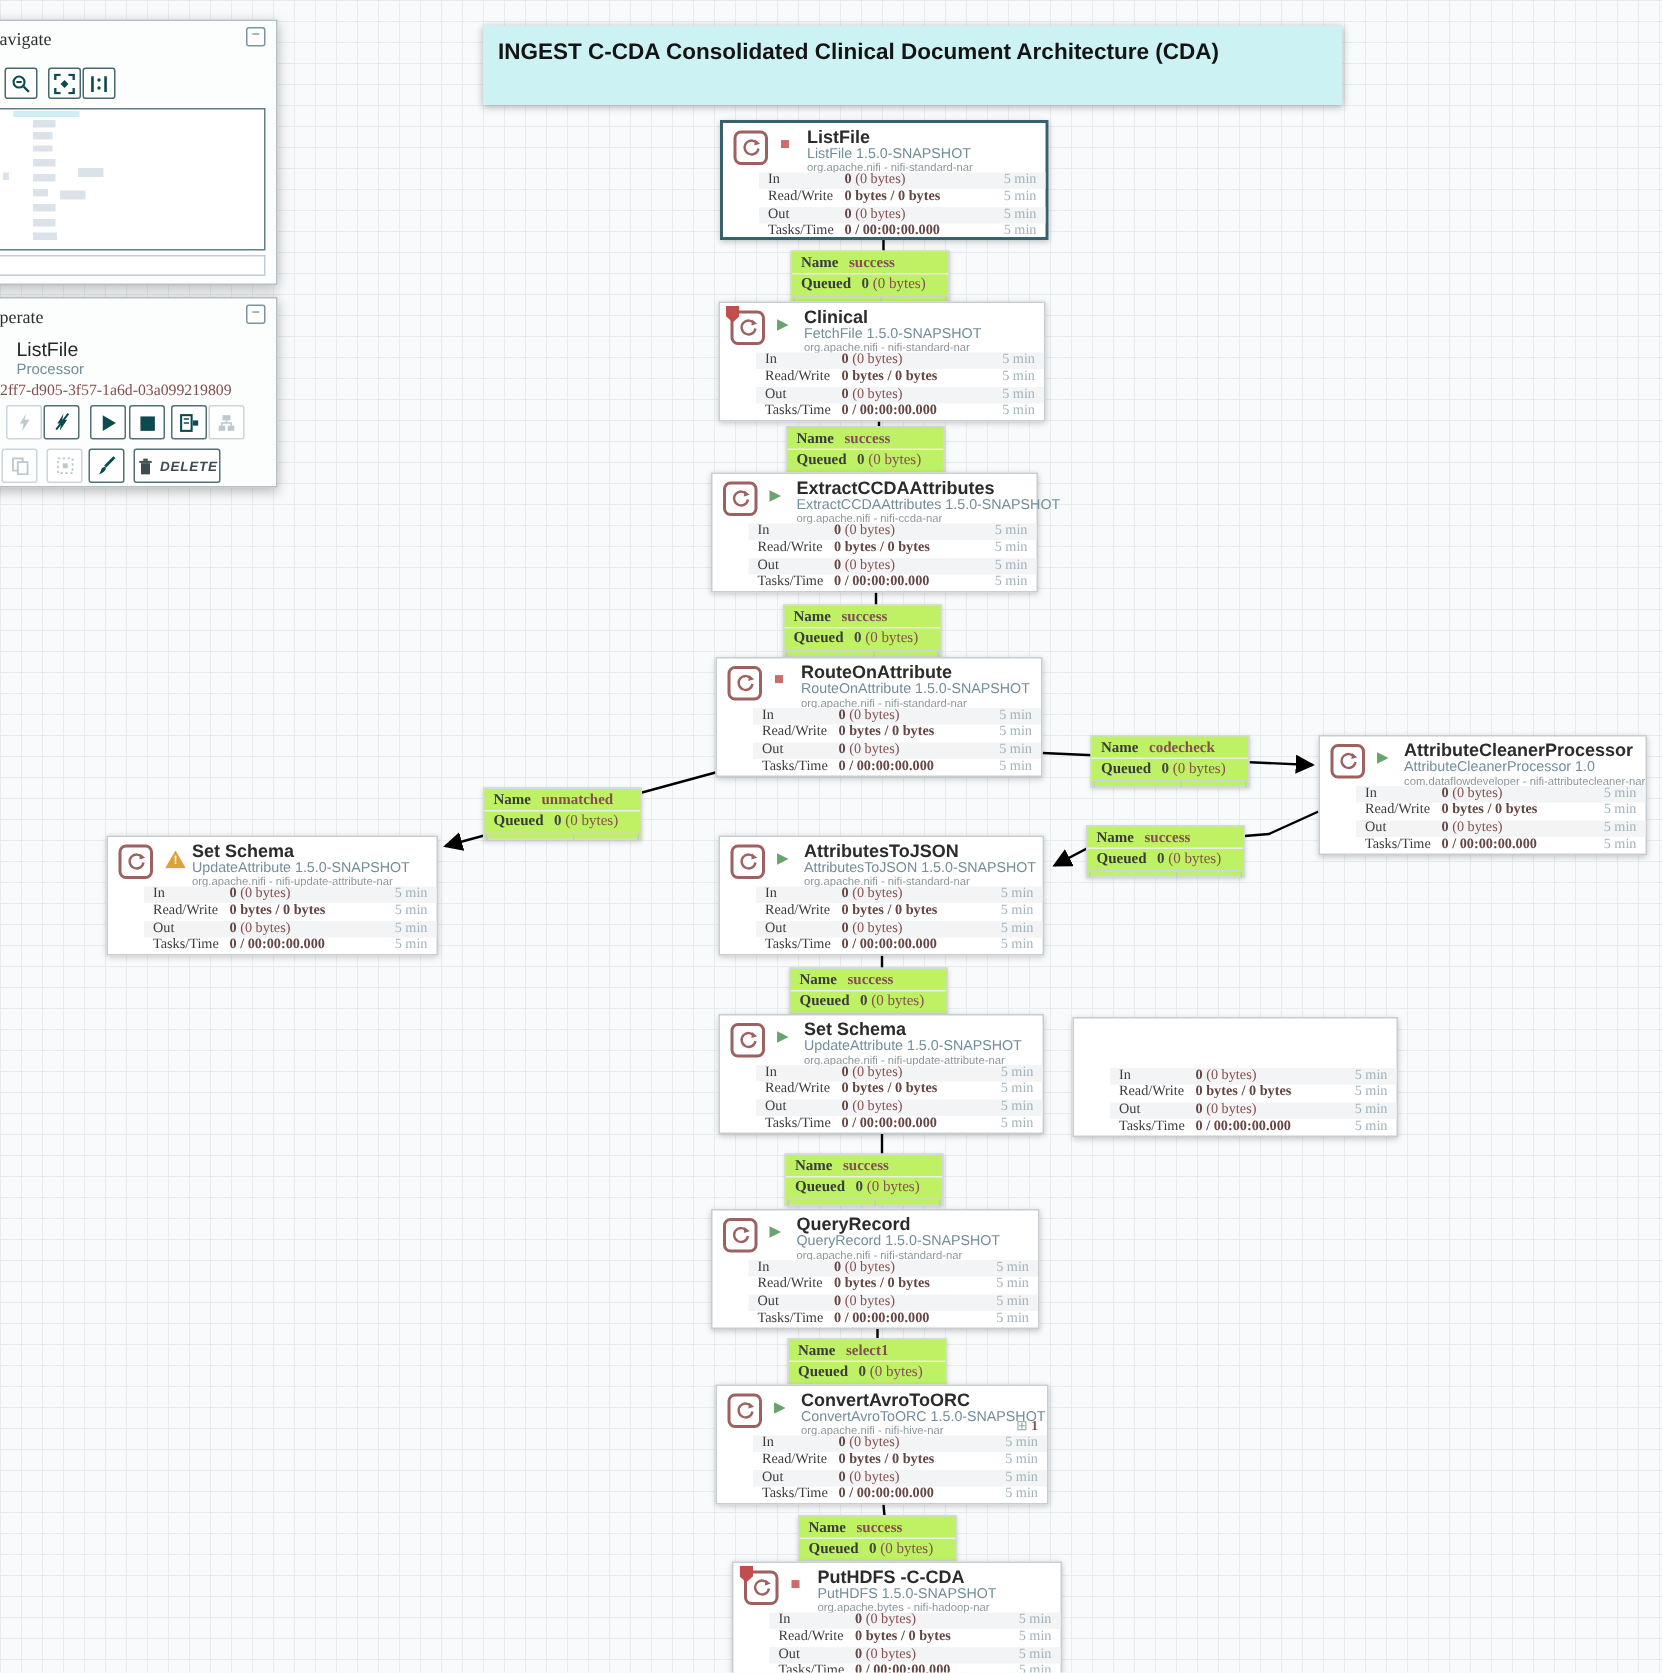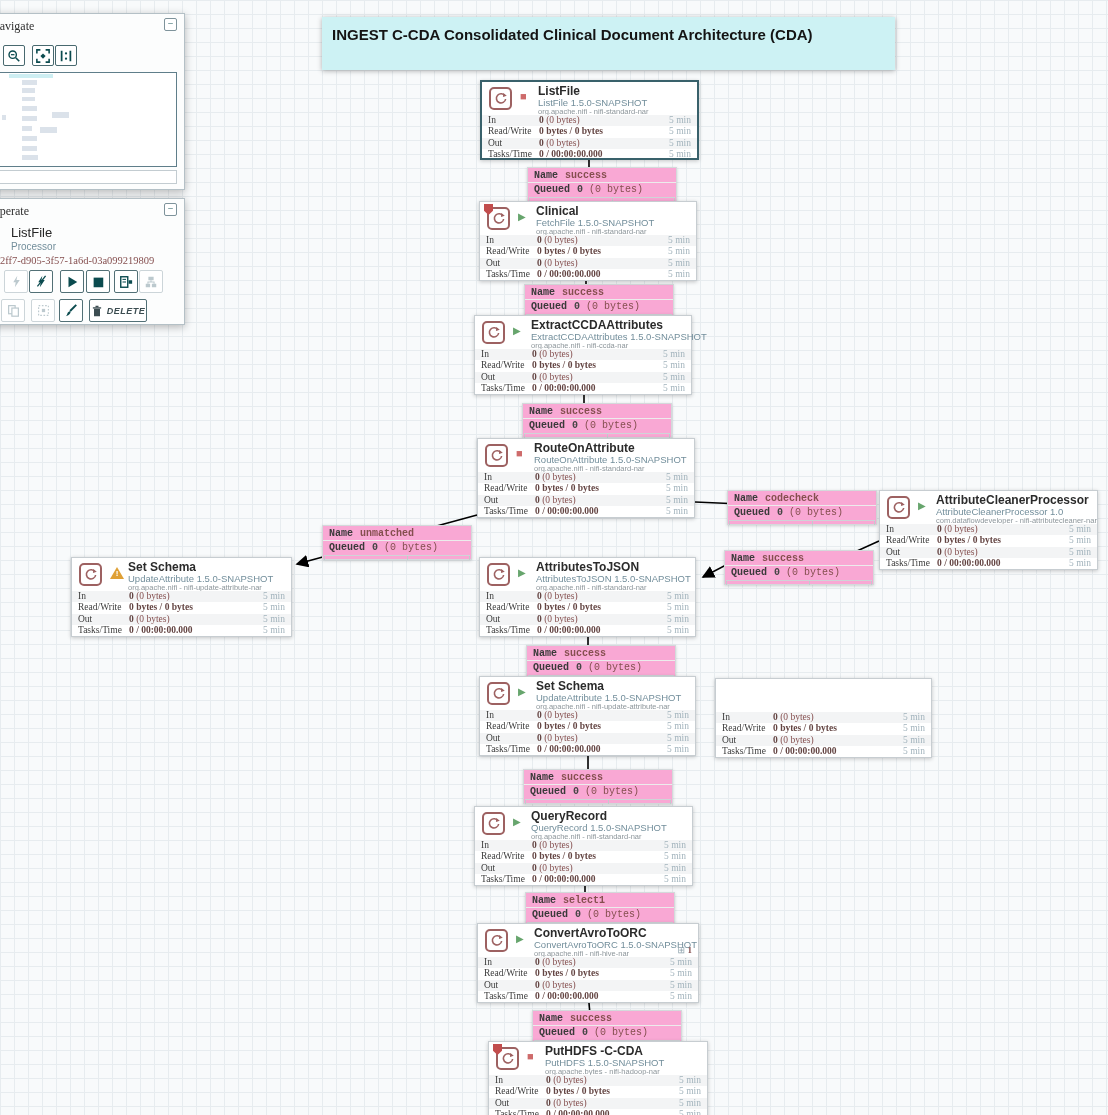--- a/index.html
+++ b/index.html
@@ -20,23 +20,23 @@
   
   .banner {
     position:absolute; left:322px; top:17px; width:573px; height:53px;
     background:#cdf2f4; z-index:5; padding:9px 10px;
     box-shadow:0 1px 5px rgba(0,0,0,.3);
     font-size:15px; font-weight:bold; color:#141414;
   }
 
   
   .conn {
-    position:absolute; width:150px; z-index:2; background:#f9a8d4;
+    position:absolute; width:106px; z-index:2; background:#bef264;
     border:1px solid #d4d9db; box-shadow:0 1px 3px rgba(0,0,0,.18);
-    font-family:Liberation Mono, monospace; font-size:10px;
+    font-family:Liberation Serif, serif; font-size:10px;
   }
   .conn .r1 { padding:2px 6px 1px 6px; border-bottom:1px solid #ececec; white-space:nowrap; }
   .conn .r2 { padding:1px 4px 2px 6px; white-space:nowrap; }
   .conn .k  { font-weight:bold; color:#3a3a3a; margin-right:7px; }
   .conn .rel{ font-weight:bold; color:#854f4f; }
   .conn .q0 { font-weight:bold; color:#454545; }
   .conn .qb { color:#854f4f; }
   .gauge { height:4px; position:relative; border-top:1px solid #cfd4d7; margin:0 1px; }
   .gauge::before,.gauge::after { content:""; position:absolute; top:0; width:1px; height:4px; background:#c4cacd; }
   .gauge::before{ left:0; } .gauge::after{ right:0; }
@@ -69,21 +69,21 @@
     content:"!"; position:absolute; left:0; right:0; bottom:0; text-align:center;
     color:#fff; font-size:8px; font-weight:bold; line-height:11px;
   }
   .p-name  { position:absolute; left:56px; top:2px;  font-size:12px; font-weight:bold; color:#2b2b2b; white-space:nowrap; }
   .p-type  { position:absolute; left:56px; top:15px; font-size:9.5px; color:#728e9b; white-space:nowrap; }
   .p-bundle{ position:absolute; left:56px; top:25px; font-size:7.5px; color:#8d969b; white-space:nowrap; }
   .p-badge { position:absolute; right:6px; top:21px; font-size:9px; color:#8fa3ad; }
   .p-badge b { color:#854f4f; font-family:"Liberation Serif", serif; }
   .rows { position:absolute; left:0; right:0; top:33px; }
   .row { height:11.4px; line-height:11.4px; position:relative; padding:0 6px;
-         font-family:"Liberation Serif", serif; font-size:9.5px; white-space:nowrap; }
+         font-family:"Liberation Serif", serif; font-size:9.5px; white-space:nowrap;margin-left:24px; }
   .row:nth-child(1),.row:nth-child(3){ background:#f3f4f5; }
   .row .lbl { color:#3c3c3c; }
   .row .val { position:absolute; left:57px; color:#854f4f; }
   .row .vm  { font-weight:bold; color:#644543; }
   .row .win { position:absolute; right:6px; color:#a2b3bc; }
 
   
   .panel {
     position:absolute; left:-26px; width:211px; z-index:10;
     background:#fcfdfd; border:1px solid #b4c0c6; box-shadow:0 2px 8px rgba(0,0,0,.28);

